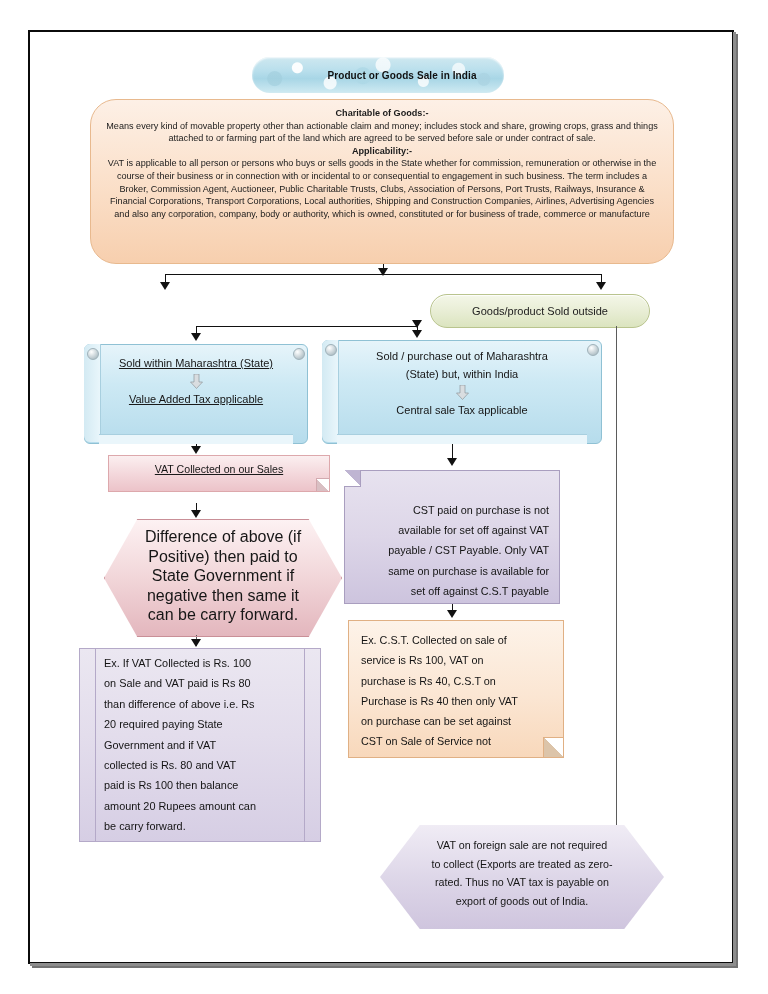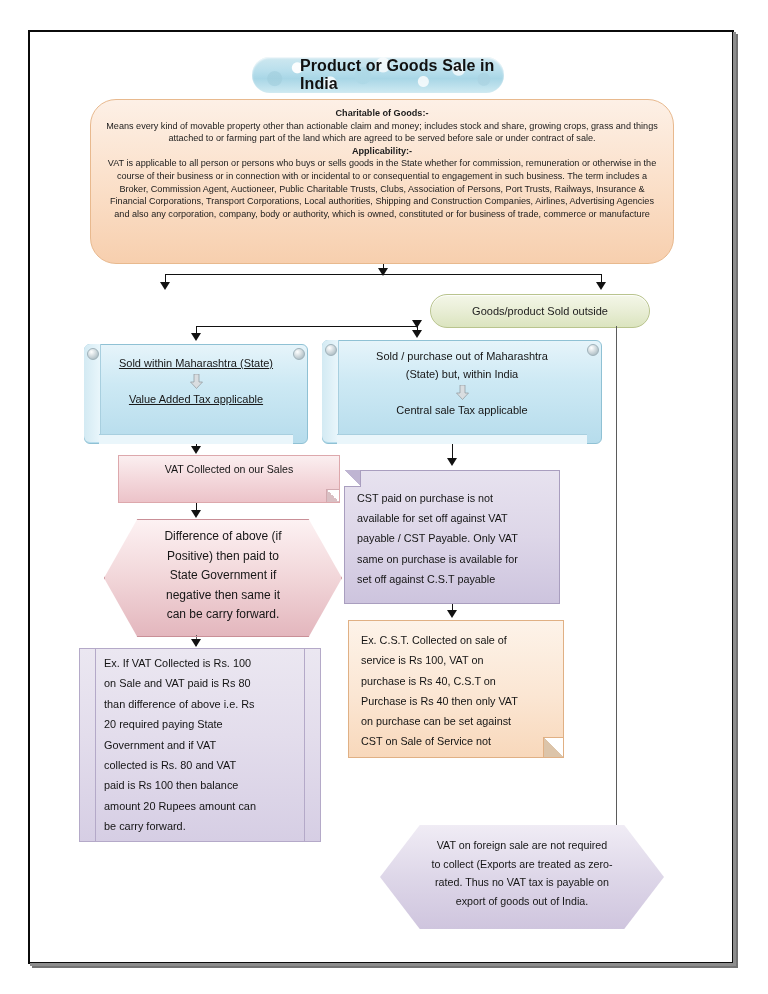--- a/index.html
+++ b/index.html
@@ -36,21 +36,21 @@
       radial-gradient(circle at 68% 68%, rgba(255,255,255,.8) 0 5px, rgba(255,255,255,0) 6px),
       radial-gradient(circle at 82% 34%, rgba(255,255,255,.7) 0 6px, rgba(255,255,255,0) 7px),
       radial-gradient(circle at 44% 52%, rgba(173,216,230,.8) 0 8px, rgba(255,255,255,0) 9px),
       radial-gradient(circle at 9% 60%, rgba(160,205,220,.6) 0 7px, rgba(255,255,255,0) 8px),
       radial-gradient(circle at 92% 62%, rgba(170,210,225,.7) 0 6px, rgba(255,255,255,0) 7px),
       linear-gradient(180deg,#cfe8f0 0%,#b9dfec 38%,#a8d6e6 60%,#cfeaf2 100%);
     display:flex;align-items:center;justify-content:center;
     box-shadow:inset 0 1px 2px rgba(255,255,255,.9);
   }
   .title-banner span{
-    font-size:16px;font-weight:bold;color:#111;letter-spacing:.1px;margin-left:48px;
+    font-size:10px;font-weight:bold;color:#111;letter-spacing:.1px;margin-left:48px;
   }
 
   
   .def-box{
     position:absolute;left:90px;top:99px;width:584px;height:165px;
     border-radius:26px;
     border:1px solid #e8b98e;
     background:linear-gradient(180deg,#fdf0e6 0%,#fbe2cd 45%,#f7cfae 100%);
     box-sizing:border-box;
     padding:7px 13px 6px 13px;
@@ -106,23 +106,24 @@
     display:block;margin:2px auto 1px auto;width:13px;height:15px;
   }
   #box-maha{left:84px;top:344px;width:224px;height:100px;text-decoration:underline;}
   #box-cst{left:322px;top:340px;width:280px;height:104px;}
 
   
   .fold-box{
     position:absolute;box-sizing:border-box;text-align:center;
   }
   #vat-collected{
-    left:118px;top:455px;width:222px;height:48px;
+    left:108px;top:455px;width:222px;height:37px;
     border:1px solid #dda8ac;
     background:linear-gradient(180deg,#fbeff0 0%,#f3d6da 55%,#ecc3c9 100%);
+    text-decoration:underline;
   }
   #vat-collected .inner{padding:5px 10px 0 10px;}
   #vat-collected .line{font-size:10.6px;line-height:17px;color:#161616;}
   .fold-br{
     position:absolute;right:0;bottom:0;width:13px;height:13px;
     background:linear-gradient(225deg,#ffffff 0 50%,#d9bfc3 50% 100%);
     border-left:1px solid #d2aab0;border-top:1px solid #d2aab0;
     box-sizing:border-box;
   }
 
@@ -141,21 +142,21 @@
     position:absolute;inset:0;z-index:2;
     clip-path:polygon(14% 0%,86% 0%,100% 50%,86% 100%,14% 100%,0% 50%);
     background:
       linear-gradient(#c98f97,#c98f97) ;
     -webkit-mask:
       linear-gradient(#000 0 0) content-box,
       linear-gradient(#000 0 0);
     -webkit-mask-composite:xor;mask-composite:exclude;padding:1px;
   }
   #hex-diff .hx-text{padding:8px 34px 0 34px;}
-  #hex-diff .line{font-size:12px;line-height:19.5px;color:#161616;}
+  #hex-diff .line{font-size:16px;line-height:19.5px;color:#161616;}
 
   #hex-foreign{left:380px;top:825px;width:284px;height:104px;}
   #hex-foreign .hx-shape{
     background:linear-gradient(180deg,#f0ecf5 0%,#ddd6e8 52%,#cfc5de 100%);
   }
   #hex-foreign .hx-text{padding:11px 30px 0 30px;}
   #hex-foreign .line{font-size:10.7px;line-height:18.5px;color:#161616;}
 
   
   #cst-note{
@@ -163,21 +164,21 @@
     border:1px solid #a99ebf;
     background:linear-gradient(180deg,#e7e2ef 0%,#ddd6e8 50%,#cdc4de 100%);
     box-sizing:border-box;
   }
   #cst-note .fold-tl{
     position:absolute;left:-1px;top:-1px;width:17px;height:17px;
     background:linear-gradient(45deg,#ffffff 0 50%,#bfb5d2 50% 100%);
     border-right:1px solid #a99ebf;border-bottom:1px solid #a99ebf;
     box-sizing:border-box;
   }
-  #cst-note .inner{padding:17px 10px 0 12px;}
+  #cst-note .inner{padding:29px 10px 0 12px;text-align:right;}
   #cst-note .line{font-size:10.8px;line-height:20.2px;color:#141414;}
 
   
   #cst-example{
     position:absolute;left:348px;top:620px;width:216px;height:138px;
     border:1px solid #e0b084;
     background:linear-gradient(180deg,#fdf3e9 0%,#fbe6d3 55%,#f8d8bb 100%);
     box-sizing:border-box;
   }
   #cst-example .inner{padding:9px 10px 0 12px;}

